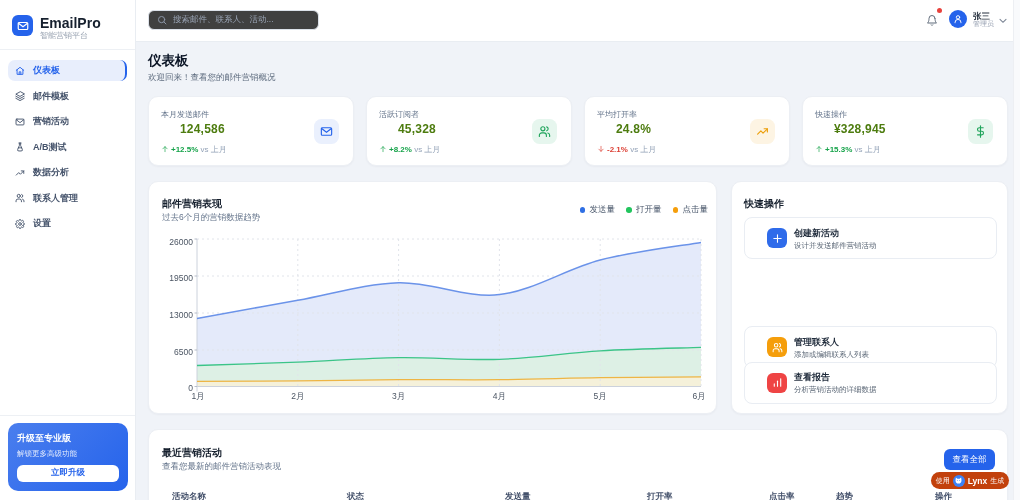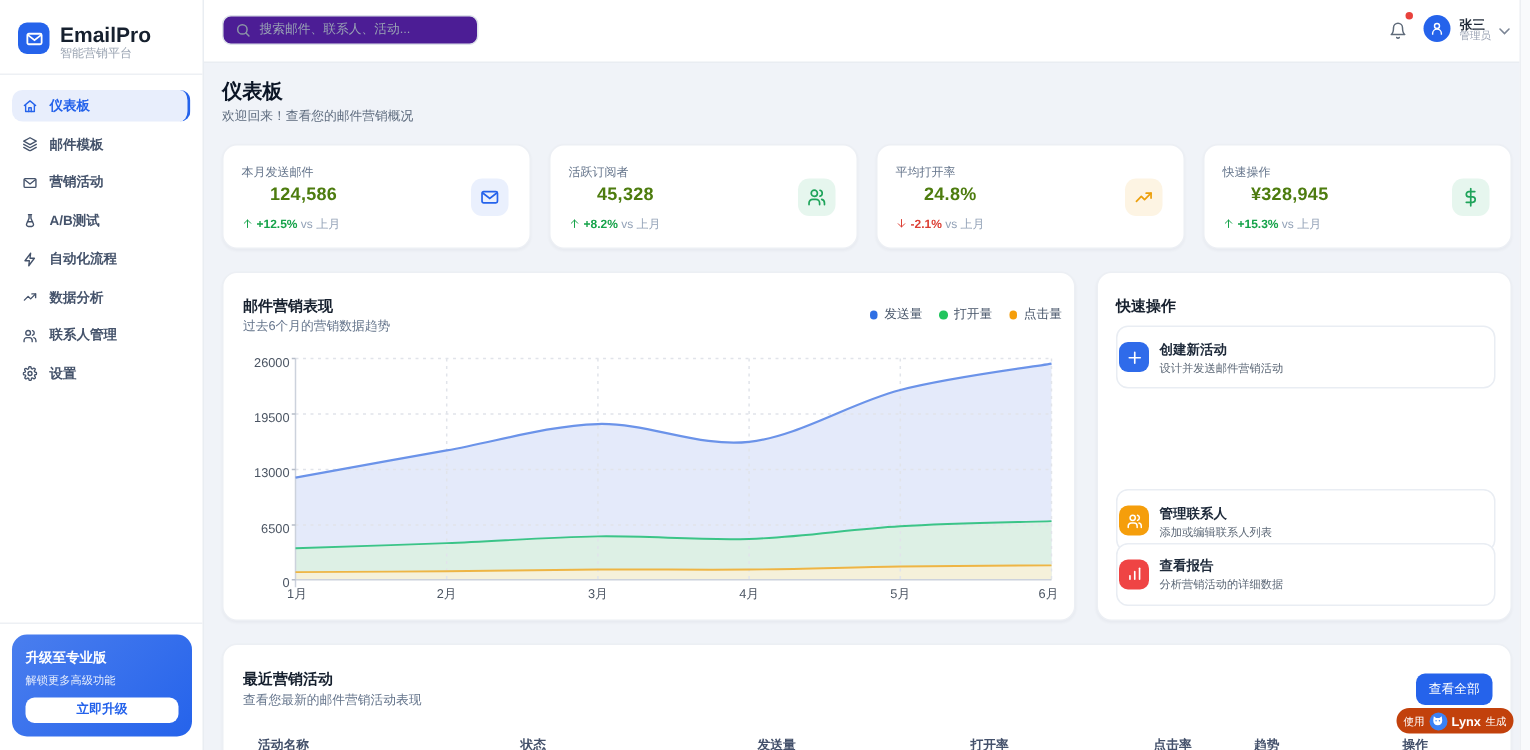--- a/index.html
+++ b/index.html
@@ -16,21 +16,21 @@
 .nav-item{position:relative;display:flex;align-items:center;height:21px;margin-bottom:4.5px;border-radius:7px;padding-left:7px;font-size:9px;color:#45536b;font-weight:bold}
 .nav-item svg{margin-right:8px;flex:none}
 .nav-item.active{background:#e8eefc;color:#2563eb;border-right:2.5px solid #2563eb}
 .upgrade-wrap{position:absolute;left:0;bottom:0;width:100%;border-top:1px solid #edf0f4;padding:7px 7px 9.5px 8px}
 .upgrade{border-radius:10px;background:linear-gradient(135deg,#4a7eee,#2563eb);padding:9px 9px 9px;color:#fff}
 .up-t{font-size:9px;font-weight:bold;margin-bottom:4px}
 .up-s{font-size:7.5px;color:rgba(255,255,255,.85);margin-bottom:6px}
 .up-btn{height:17px;background:#fff;border-radius:6px;display:flex;align-items:center;justify-content:center;font-size:8.5px;font-weight:bold;color:#2563eb}
 
 .header{position:absolute;left:136px;top:0;width:884px;height:42px;background:#fff;border-bottom:1px solid #e9edf2;z-index:4}
-.search{position:absolute;left:12px;top:10px;width:171px;height:20px;border:1px solid #dde2ea;border-radius:6px;display:flex;align-items:center;padding-left:8px;background:#4c1d95}
+.search{position:absolute;left:12px;top:10px;width:171px;height:20px;border:1px solid #dde2ea;border-radius:6px;display:flex;align-items:center;padding-left:8px;background:#404040}
 .search span{font-size:8.5px;color:#99a3b4;margin-left:6px}
 .bell{position:absolute;left:790px;top:14px}
 .bell-dot{position:absolute;left:801px;top:8px;width:5px;height:5px;border-radius:50%;background:#e8413c}
 .avatar{position:absolute;left:813px;top:10px;width:18px;height:18px;border-radius:50%;background:#2563eb;display:flex;align-items:center;justify-content:center}
 .uname{position:absolute;left:837px;top:11px;font-size:8.5px;font-weight:bold;color:#1f2937}
 .urole{position:absolute;left:837px;top:19px;font-size:7px;color:#98a1b2}
 .chev{position:absolute;left:863px;top:18px}
 
 .page-title{position:absolute;left:148px;top:52px;font-size:13.5px;font-weight:bold;color:#0b1526;z-index:2}
 .page-sub{position:absolute;left:148px;top:71.5px;font-size:8.5px;color:#5d6b7e;z-index:2}
@@ -44,21 +44,21 @@
 .stat .ico{position:absolute;right:14px;top:21.5px;width:25px;height:25px;border-radius:7.5px;display:flex;align-items:center;justify-content:center}
 
 .chart-card{left:148px;top:181px;width:569px;height:233px}
 .cc-title{position:absolute;left:13px;top:15px;font-size:10px;font-weight:bold;color:#16202e}
 .cc-sub{position:absolute;left:13px;top:29.5px;font-size:8.5px;color:#64748b}
 .legend{position:absolute;right:8px;top:22px;display:flex;align-items:center;font-size:8.5px;color:#475569}
 .legend i{width:5.5px;height:5.5px;border-radius:50%;margin:0 4.5px 0 11px}
 
 .quick{left:731px;top:181px;width:277px;height:233px}
 .q-title{position:absolute;left:12px;top:15px;font-size:10px;font-weight:bold;color:#16202e}
-.q-item{position:absolute;left:12px;width:253px;height:42px;border:1px solid #e9edf3;border-radius:8px;display:flex;align-items:center;padding-left:1px;background:#fff}
+.q-item{position:absolute;left:12px;width:253px;height:42px;border:1px solid #e9edf3;border-radius:8px;display:flex;align-items:center;padding-left:22px;background:#fff}
 .q-ico{width:20px;height:20px;border-radius:6px;display:flex;align-items:center;justify-content:center;flex:none;margin-right:7px}
 .q-t{font-size:9px;font-weight:bold;color:#1e2a3a;line-height:12px}
 .q-s{font-size:7.5px;color:#5b6776;line-height:9px;margin-top:2px}
 
 .tbl{left:148px;top:429px;width:860px;height:90px}
 .t-title{position:absolute;left:13px;top:16px;font-size:10px;font-weight:bold;color:#16202e}
 .t-sub{position:absolute;left:13px;top:31px;font-size:8.5px;color:#64748b}
 .t-btn{position:absolute;left:795px;top:19px;width:51px;height:21px;background:#2563eb;border-radius:6px;color:#fff;font-size:8.5px;display:flex;align-items:center;justify-content:center}
 .th{position:absolute;top:60.5px;font-size:8.5px;color:#44516b;font-weight:bold}
 
@@ -94,23 +94,20 @@
         </svg>邮件模板</div>
     <div class="nav-item"><svg width="10" height="10" viewBox="0 0 24 24" fill="none" stroke="#45536b" stroke-width="2.2" stroke-linecap="round" stroke-linejoin="round">
           <rect x="2.5" y="5" width="19" height="14" rx="2"></rect>
           <path d="M3 6.5l9 7 9-7"></path>
         </svg>营销活动</div>
     <div class="nav-item"><svg width="10" height="10" viewBox="0 0 24 24" fill="none" stroke="#45536b" stroke-width="2.2" stroke-linecap="round" stroke-linejoin="round">
           <path d="M9.5 2.5h5"></path>
           <path d="M10.5 2.5v6l-4 9a3 3 0 003 4h5a3 3 0 003-4l-4-9v-6"></path>
           <path d="M8 14h8"></path>
         </svg>A/B测试</div>
-    <div class="nav-item"><svg width="10" height="10" viewBox="0 0 24 24" fill="none" stroke="#45536b" stroke-width="2.2" stroke-linecap="round" stroke-linejoin="round">
-          <path d="M13 2L4 14h7l-1 8 9-12h-7z"></path>
-        </svg>自动化流程</div>
     <div class="nav-item"><svg width="10" height="10" viewBox="0 0 24 24" fill="none" stroke="#45536b" stroke-width="2.2" stroke-linecap="round" stroke-linejoin="round">
           <path d="M3 17l6-6 4 4 8-8"></path>
           <path d="M15 7h6v6"></path>
         </svg>数据分析</div>
     <div class="nav-item"><svg width="10" height="10" viewBox="0 0 24 24" fill="none" stroke="#45536b" stroke-width="2.2" stroke-linecap="round" stroke-linejoin="round">
           <circle cx="9" cy="7" r="3.8"></circle>
           <path d="M2.5 21v-2a4.5 4.5 0 014.5-4.5h4a4.5 4.5 0 014.5 4.5v2"></path>
           <path d="M16 3.4a3.8 3.8 0 010 7.3"></path>
           <path d="M21.5 21v-2a4.5 4.5 0 00-3.4-4.3"></path>
         </svg>联系人管理</div>

